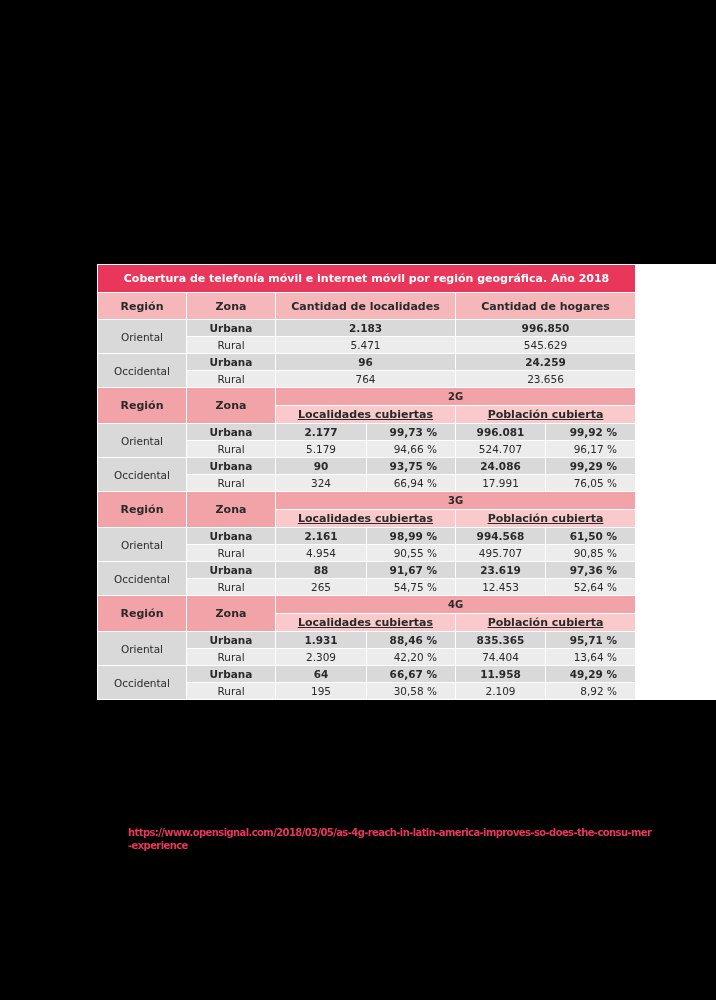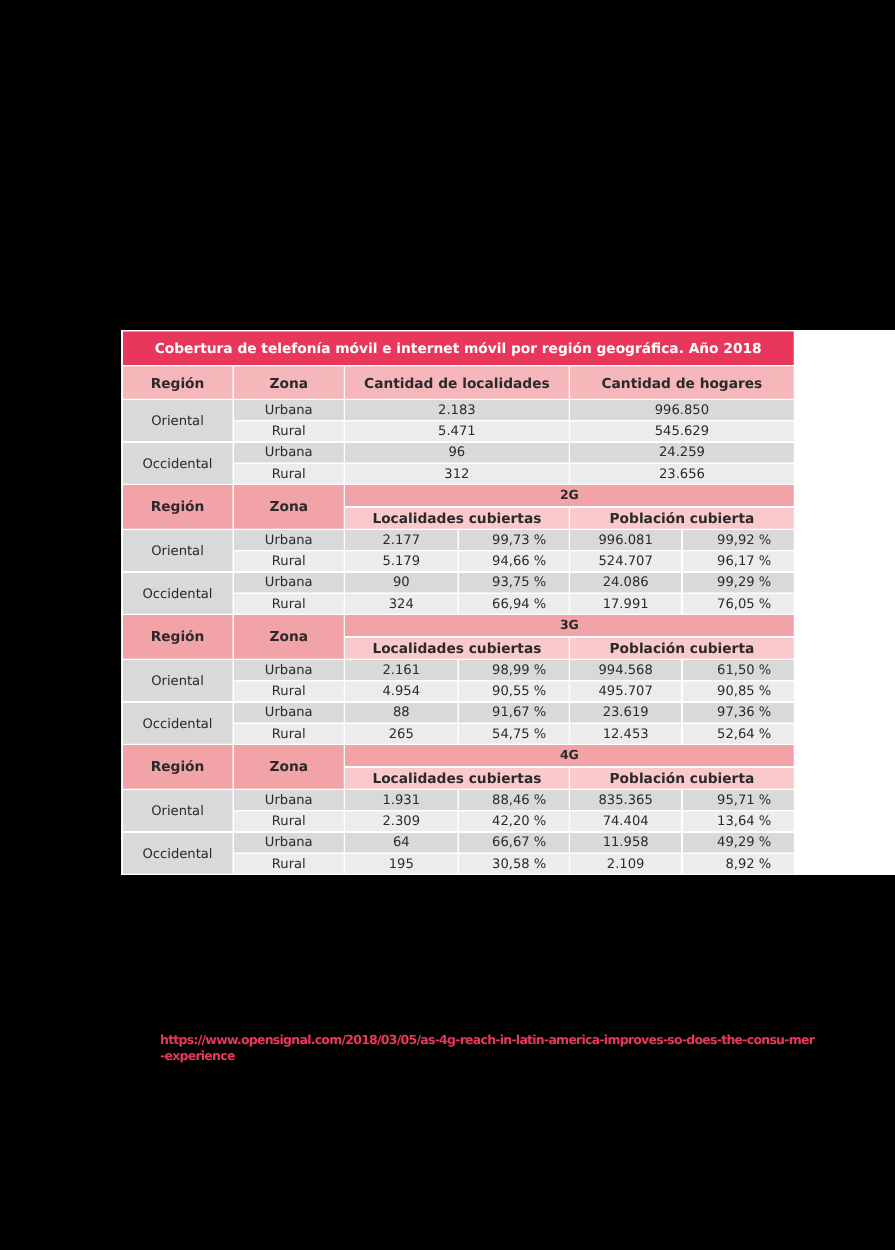--- a/index.html
+++ b/index.html
@@ -19,23 +19,23 @@
       border: 1.5px solid #ffffff; padding: 0; text-align: center;
       vertical-align: middle; overflow: hidden; white-space: nowrap;
     }
     .title-cell {
       background: #e8375a; color: #ffffff; font-weight: bold; height: 27px;
       font-size: 11px;
     }
     .head-main { background: #f5b7b9; font-weight: bold; height: 26px; font-size: 11px; }
     .sec-head { background: #f2a3a7; font-weight: bold; font-size: 11px; }
     .sec-band { background: #f2a3a7; font-weight: bold; height: 17px; font-size: 10px; }
-    .sec-sub { background: #f9c9cb; font-weight: bold; height: 17px; font-size: 11px; }
+    .sec-sub { background: #f9c9cb; font-weight: bold; height: 17px; font-size: 11px; text-decoration: underline; }
     .region-cell { background: #d9d9d9; }
-    .row-a td.d { background: #d9d9d9; }
+    .row-a td.d { background: #d9d9d9; font-weight: bold; }
     .row-b td.d { background: #ececec; }
     .data-row td { height: 16px; }
     .pct { text-align: right; padding-right: 18px; }
     .source-link {
       position: absolute; left: 128px; top: 826px; width: 525px;
       color: #e8375a; font-size: 10px; line-height: 13px; font-weight: bold;
       text-decoration: none; word-break: break-all; letter-spacing: -0.6px;
     }
   </style>
 </head>
@@ -73,21 +73,21 @@
         <td class="d" colspan="2">545.629</td>
       </tr>
       <tr class="data-row row-a">
         <td rowspan="2" class="region-cell">Occidental</td>
         <td class="d">Urbana</td>
         <td class="d" colspan="2">96</td>
         <td class="d" colspan="2">24.259</td>
       </tr>
       <tr class="data-row row-b">
         <td class="d">Rural</td>
-        <td class="d" colspan="2">312</td>
+        <td class="d" colspan="2">764</td>
         <td class="d" colspan="2">23.656</td>
       </tr>
 
       <tr>
         <td rowspan="2" class="sec-head">Región</td>
         <td rowspan="2" class="sec-head">Zona</td>
         <td colspan="4" class="sec-band">2G</td>
       </tr>
       <tr>
         <td colspan="2" class="sec-sub">Localidades cubiertas</td>

